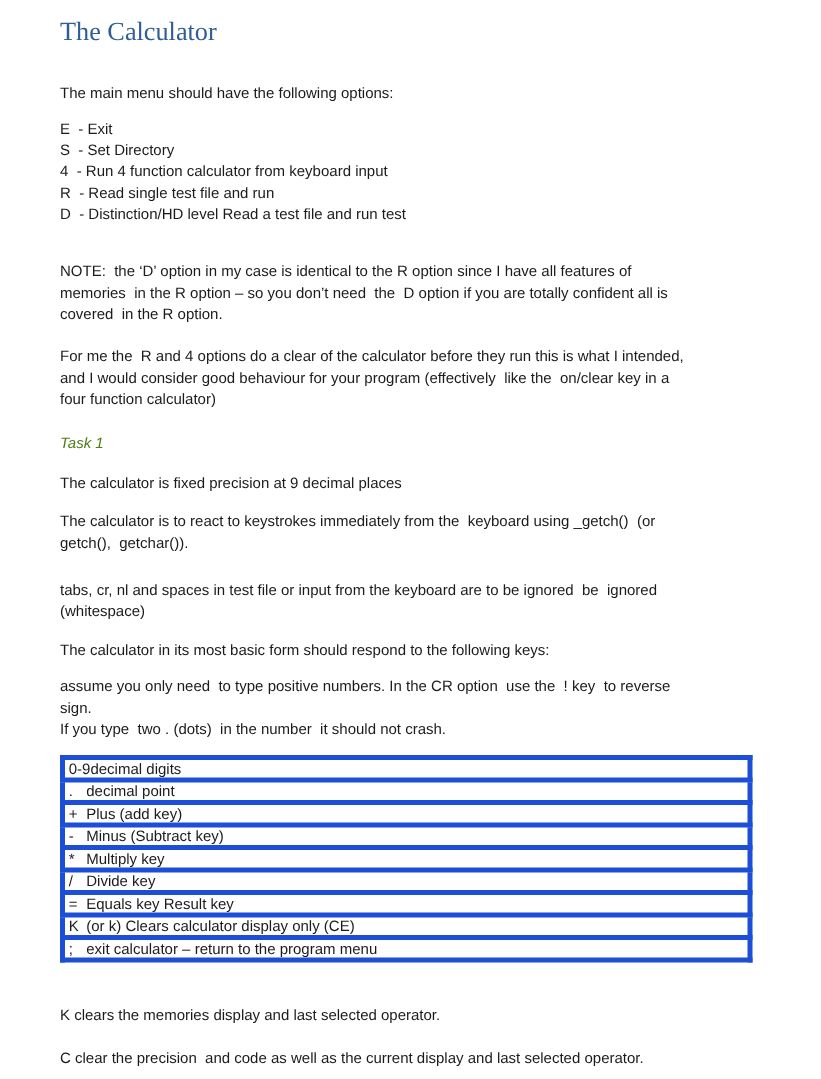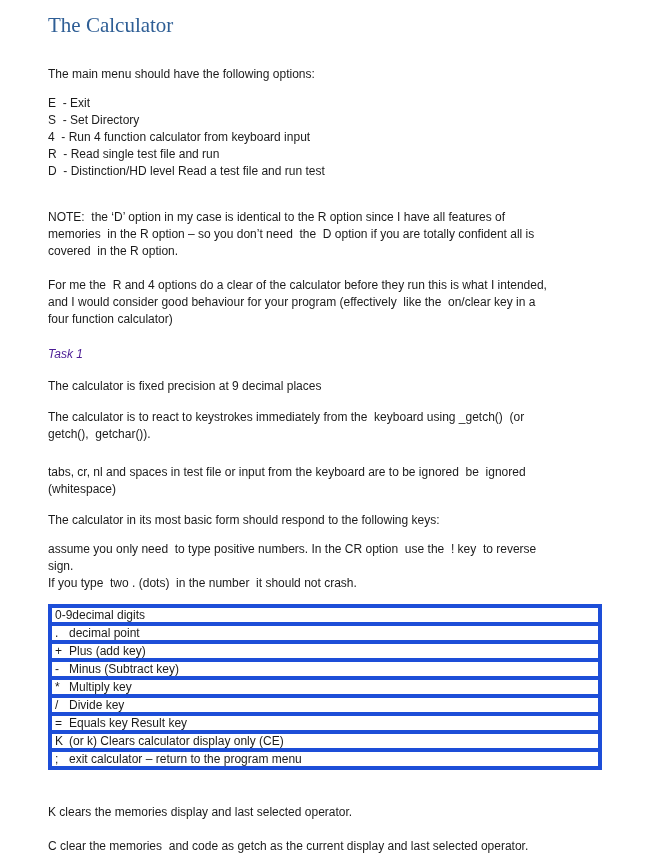--- a/index.html
+++ b/index.html
@@ -24,21 +24,21 @@
   }
   .para { line-height:17px; white-space:pre-wrap; }
   .mb12 { margin-bottom:12px; }
   .mb14 { margin-bottom:14px; }
   .mb17 { margin-bottom:17px; }
   .mb21 { margin-bottom:21px; }
   .mb27 { margin-bottom:18px; }
   .mb29 { margin-bottom:29px; }
   .menu-line { line-height:17px; white-space:pre-wrap; }
   .task-heading {
-    color:#4c1d95;
+    color:#4d7c0f;
     font-style:italic;
     line-height:17px;
     margin-bottom:15px;
   }
   table.keys-table {
     border-collapse:collapse;
     width:554px;
     margin-bottom:34px;
   }
   table.keys-table td {
@@ -120,16 +120,16 @@
             <td><span class="key-sym">K</span><span>(or k) Clears calculator display only (CE)</span></td>
           </tr>
         <tr>
             <td><span class="key-sym">;</span><span>exit calculator – return to the program menu</span></td>
           </tr>
       </tbody>
     </table>
 
     <div class="para mb17">K clears the memories display and last selected operator.</div>
 
-    <div class="para">C clear the memories  and code as getch as the current display and last selected operator.</div>
+    <div class="para">C clear the precision  and code as well as the current display and last selected operator.</div>
 
   </div>
 </div>
 
 </body></html>

